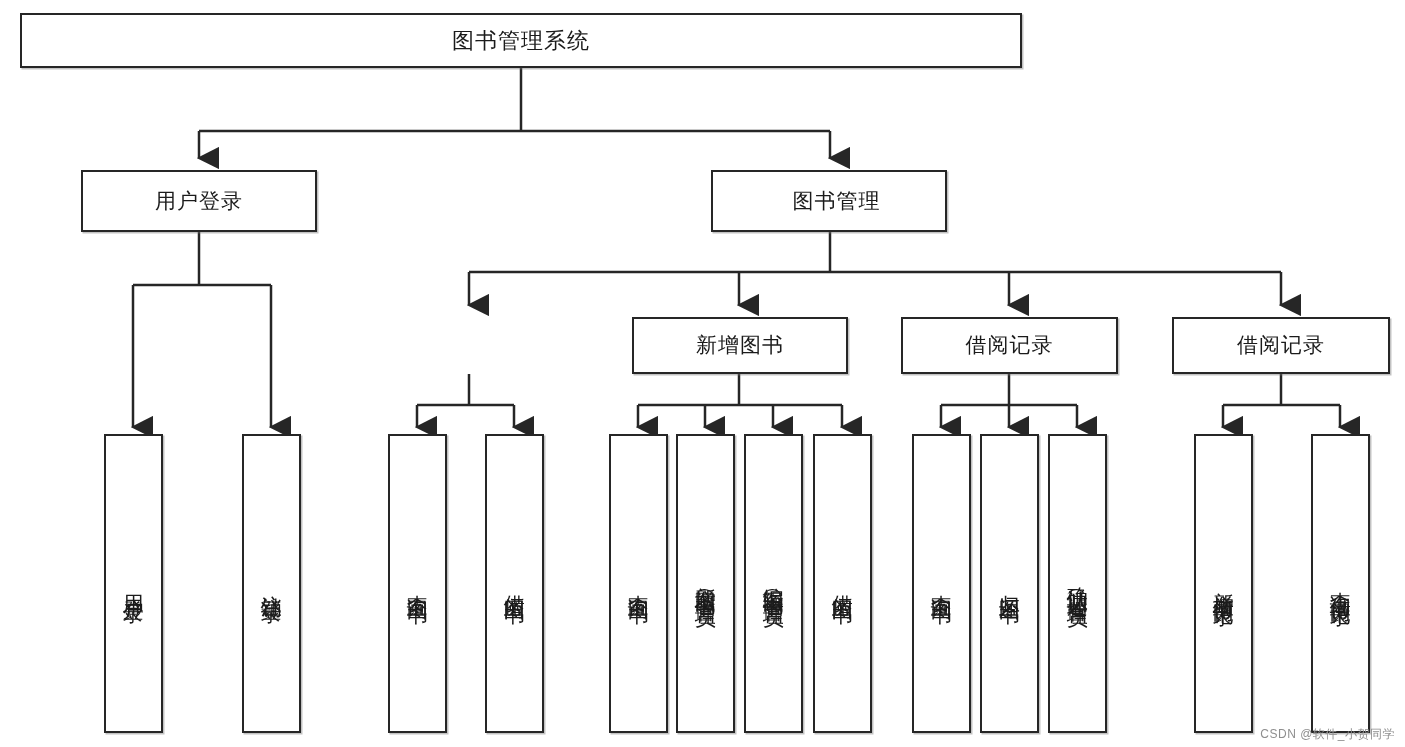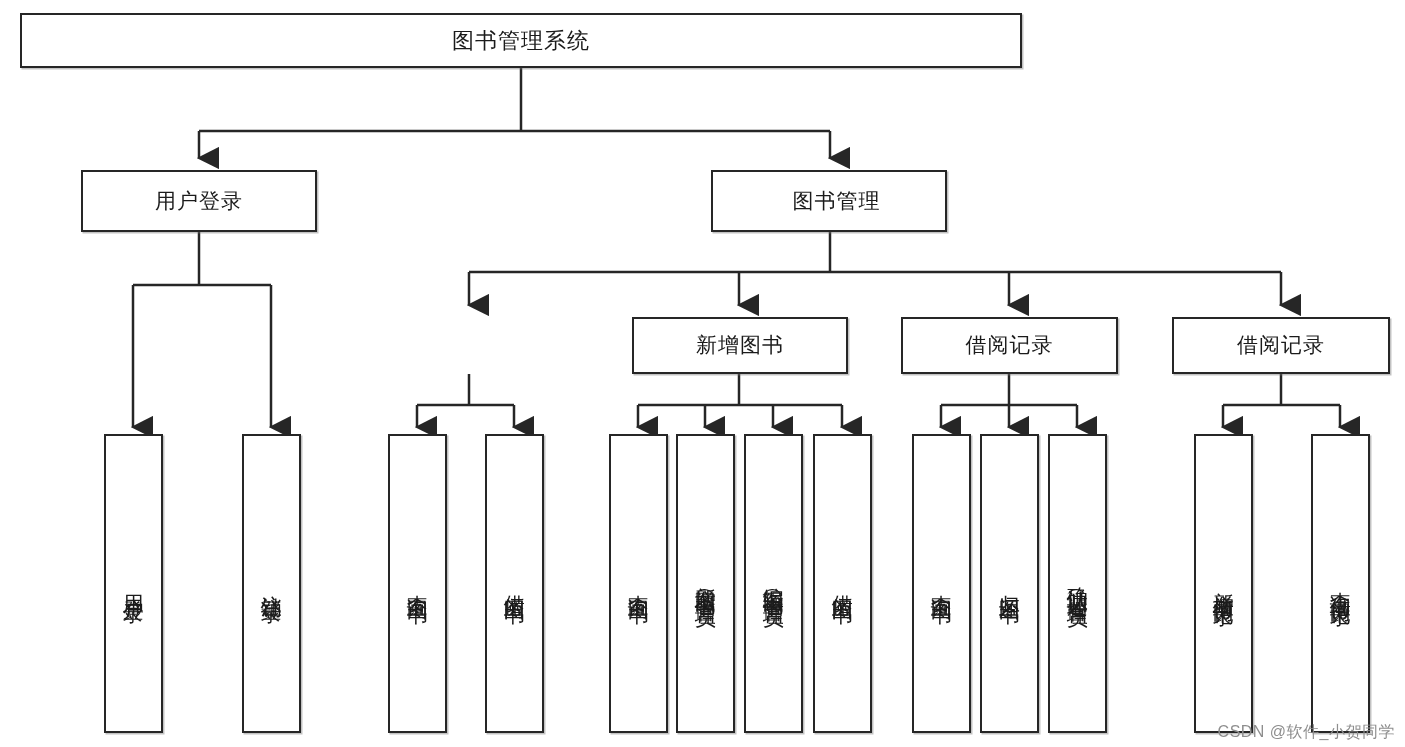--- a/index.html
+++ b/index.html
@@ -37,21 +37,21 @@
     text-orientation:upright;
     font-size:21px;
     line-height:1.30;
     letter-spacing:3px;
     white-space:normal;
     max-height:280px;
   }
   .watermark{
     position:absolute;
     right:10px;bottom:4px;
-    font-size:16px;
+    font-size:12px;
     color:#8e8e8e;
     letter-spacing:.5px;
     white-space:nowrap;
     user-select:none;
   }
 </style>
 </head>
 <body>
 
 <div id="stage">

